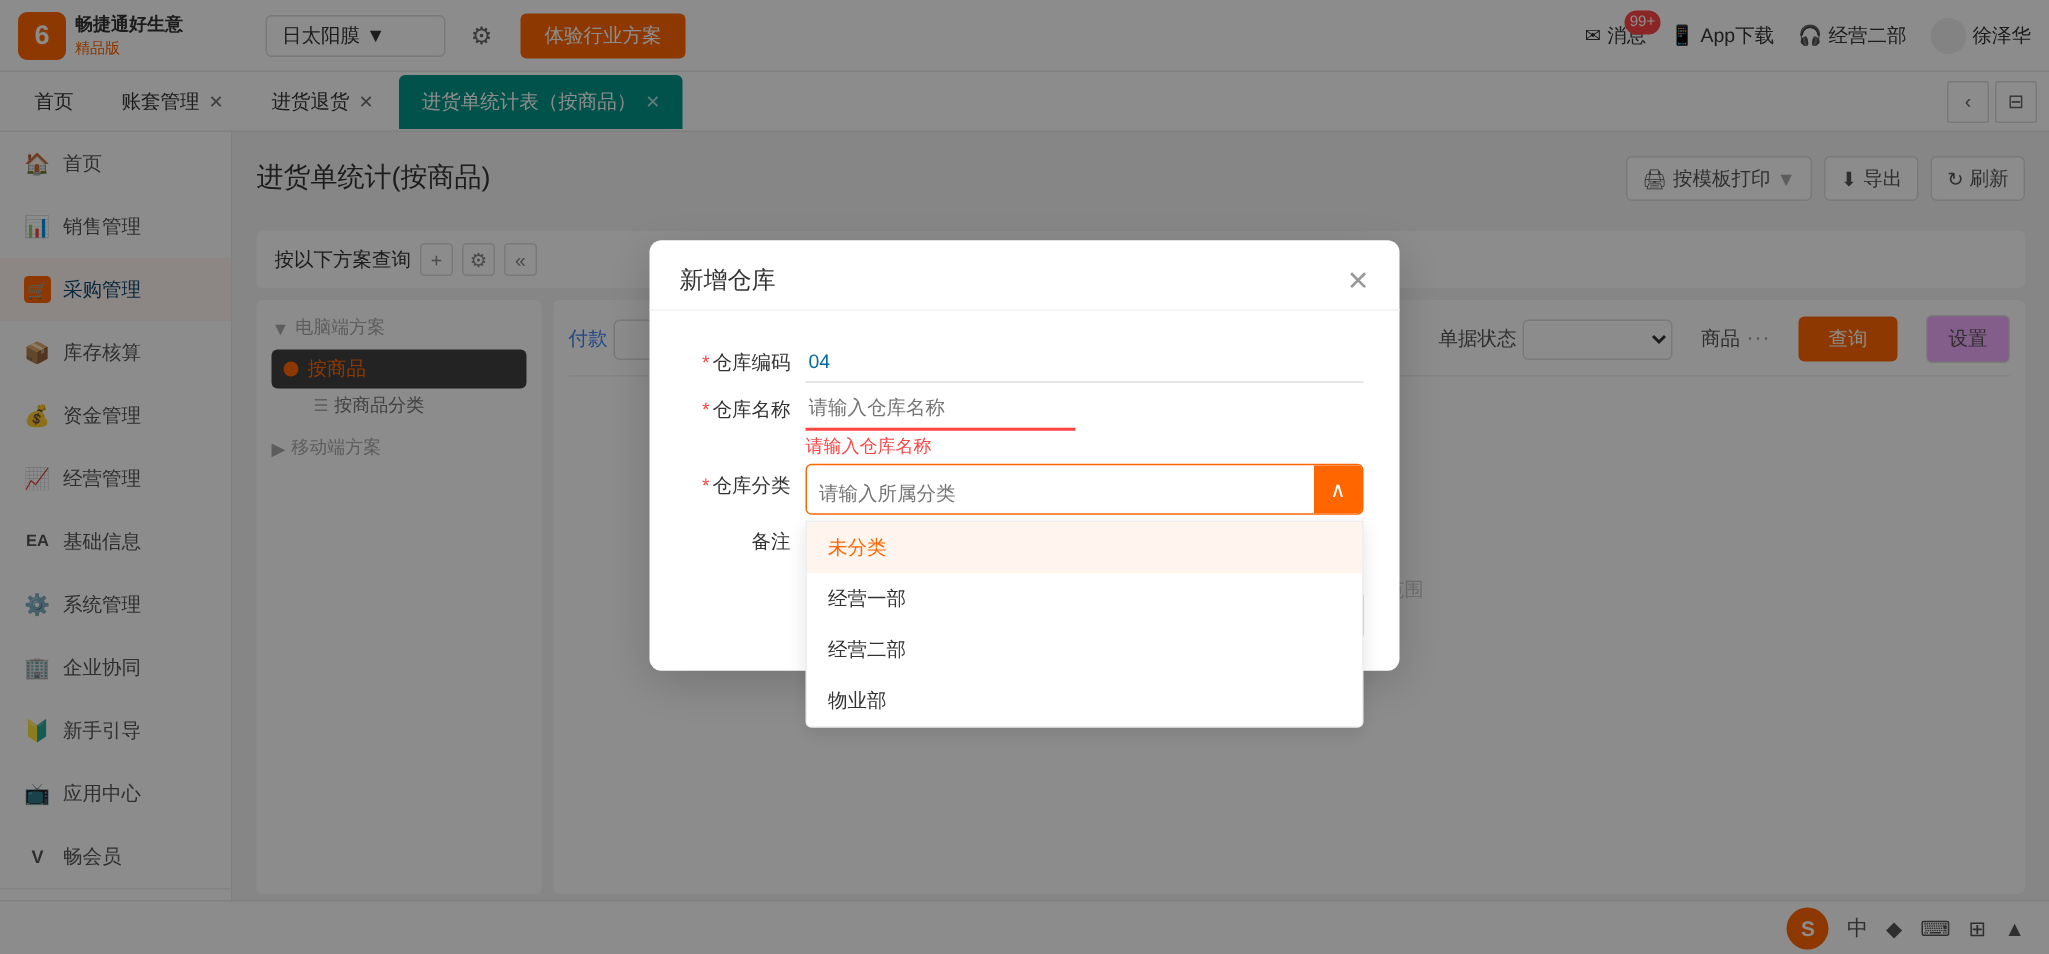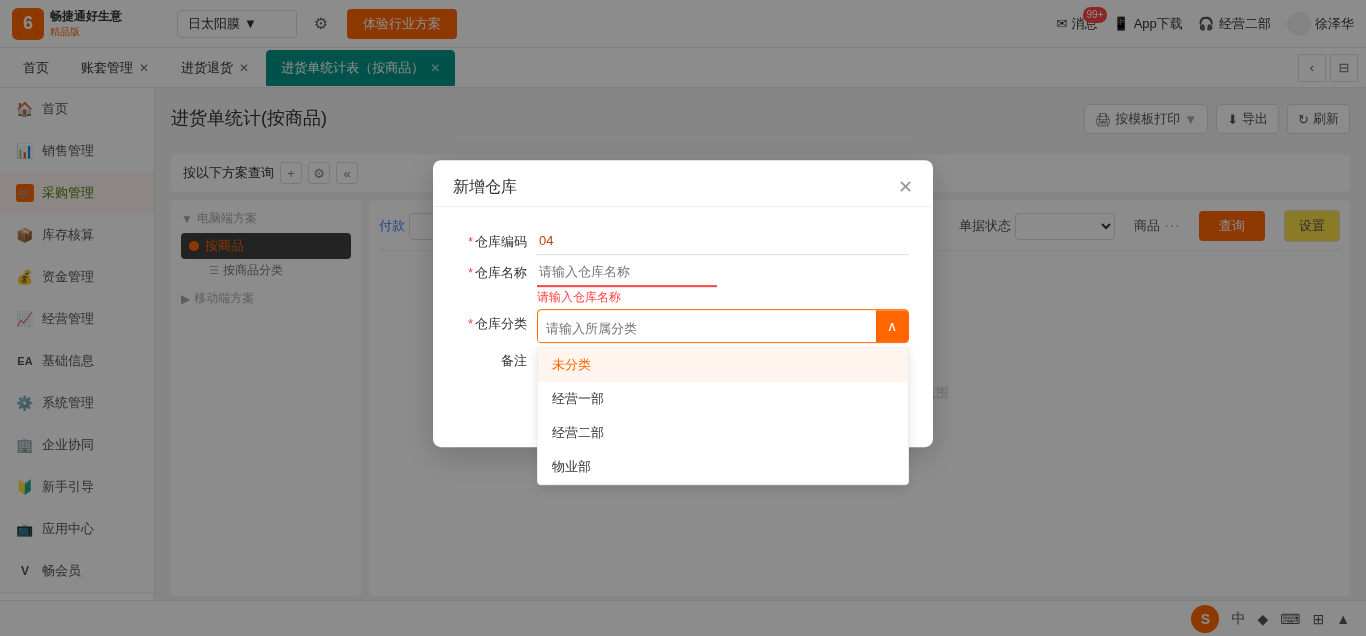--- a/index.html
+++ b/index.html
@@ -146,21 +146,21 @@
     .toolbar-btn {
       display: flex; align-items: center; gap: 4px;
       border: 1px solid #ddd; background: #fff; border-radius: 4px;
       padding: 5px 10px; cursor: pointer; font-size: 13px; color: #555;
     }
     .query-btn {
       background: #ff6600; color: #fff; border: none; border-radius: 4px;
       padding: 6px 20px; cursor: pointer; font-size: 13px;
     }
     .settings-btn {
-      border: 1px solid #ddd; background: #fde047; border-radius: 4px;
+      border: 1px solid #ddd; background: #f0abfc; border-radius: 4px;
       padding: 6px 14px; cursor: pointer; font-size: 13px; color: #555;
     }
     .scheme-item {
       display: flex; align-items: center; gap: 6px;
       padding: 4px 8px; border-radius: 4px; cursor: pointer; font-size: 13px; color: #555;
     }
     .scheme-item.active { background: #404040; color: #ff6600; }
     .scheme-sub {
       padding-left: 20px; font-size: 12px; color: #777;
       display: flex; align-items: center; gap: 4px; padding: 3px 8px 3px 28px;
@@ -203,21 +203,21 @@
       display: flex; align-items: flex-start; gap: 10px;
       margin-bottom: 3px;
     }
     .form-label {
       width: 70px; text-align: right; font-size: 13px; color: #333;
       padding-top: 6px; flex-shrink: 0;
     }
     .required { color: #ff4444; margin-right: 2px; }
     .form-input {
       flex: 1; border: none; border-bottom: 1px solid #ddd;
-      padding: 6px 2px; font-size: 13px; outline: none; color: #c2410c;
+      padding: 6px 2px; font-size: 13px; outline: none; color: #0369a1;
     }
     .form-input.error-border { border-bottom: 1px solid #ff4444; }
     .error-tip {
       font-size: 12px; color: #ff4444; margin-top: 2px;
     }
     .form-input-wrapper {
       flex: 1; position: relative;
     }
     .category-input-row {
       display: flex; align-items: flex-end;
@@ -347,21 +347,21 @@
     <div class="sidebar-item">
       <span class="si-icon">🏠</span>
       <span>首页</span>
     </div>
     <div class="sidebar-item">
       <span class="si-icon">📊</span>
       <span>销售管理</span>
     </div>
     <div class="sidebar-item active">
       <span class="si-icon" style="width:18px;height:18px;background:#ff6600;border-radius:3px;display:flex;align-items:center;justify-content:center;color:#fff;font-size:11px;">🛒</span>
-      <span style="color:#4d7c0f;font-weight:500;">采购管理</span>
+      <span style="color:#0c4a6e;font-weight:500;">采购管理</span>
     </div>
     <div class="sidebar-item">
       <span class="si-icon">📦</span>
       <span>库存核算</span>
     </div>
     <div class="sidebar-item">
       <span class="si-icon">💰</span>
       <span>资金管理</span>
     </div>
     <div class="sidebar-item">

